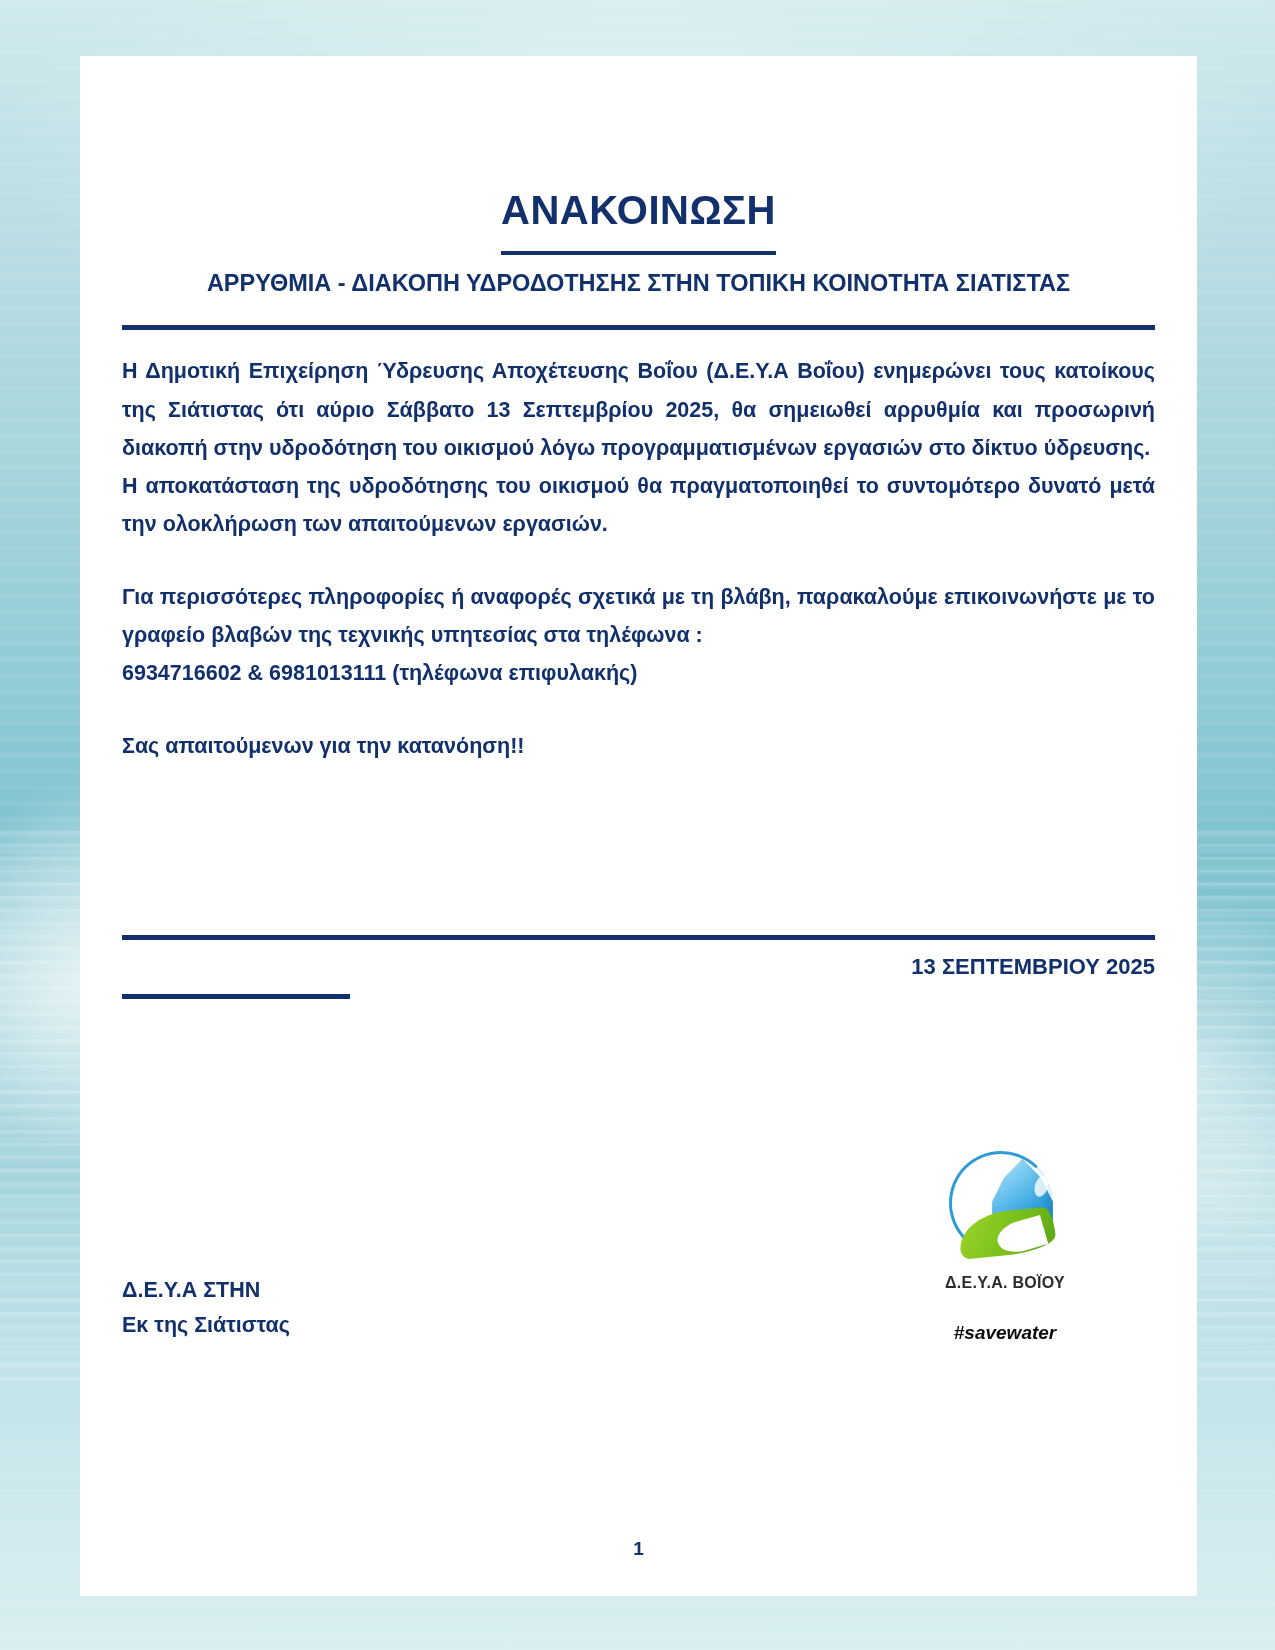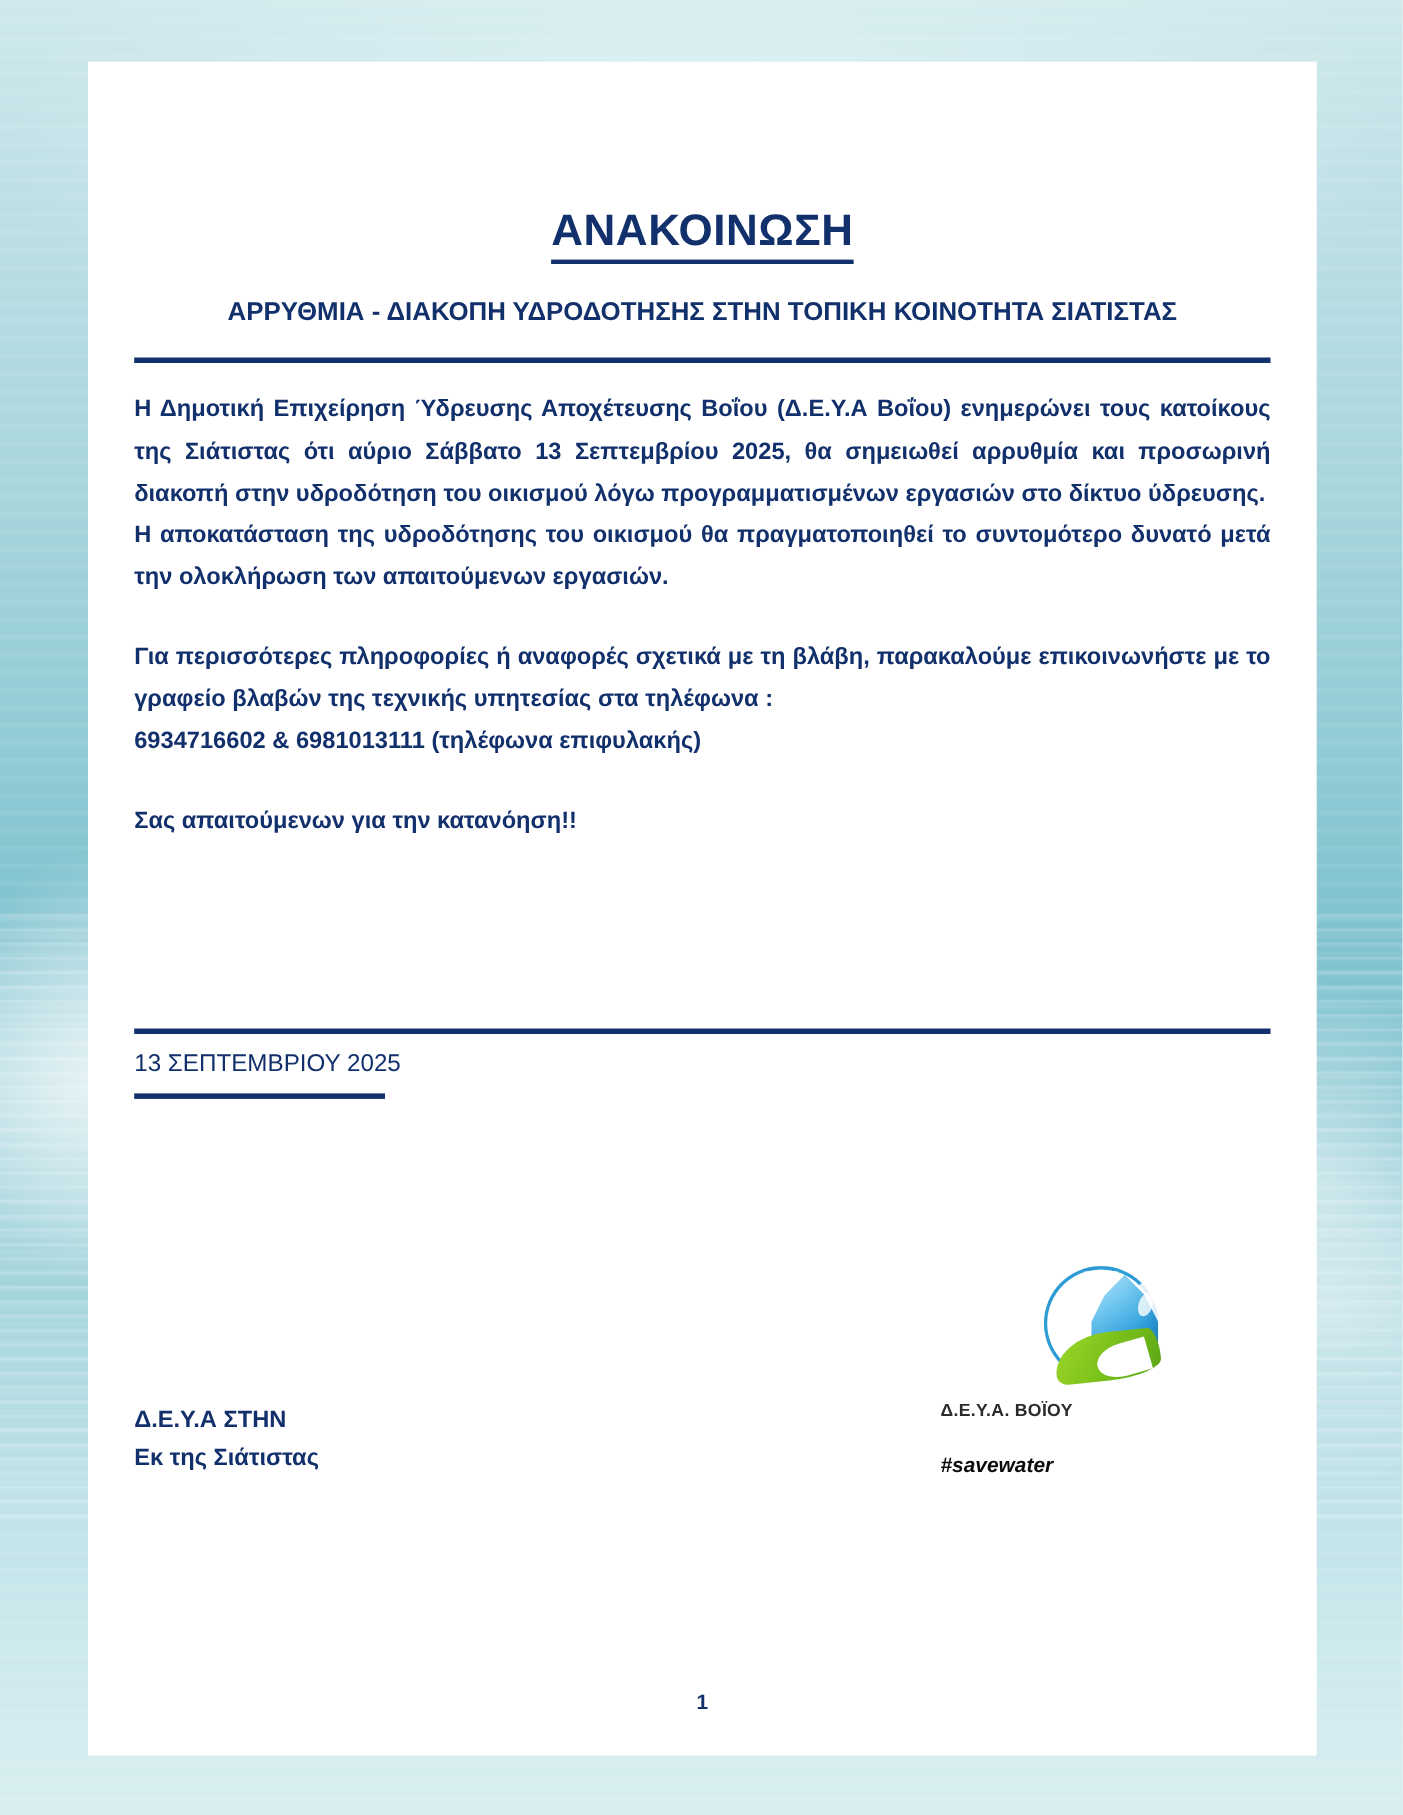--- a/index.html
+++ b/index.html
@@ -97,21 +97,21 @@
   .doc-title {
     text-align: center;
     margin-top: 132px;
     font-size: 40px;
     font-weight: bold;
     color: #12306b;
     letter-spacing: 0.5px;
   }
   .doc-title span {
     border-bottom: 4px solid #12306b;
-    padding-bottom: 4px;
+    padding-bottom: 19px;
   }
   .doc-subtitle {
     text-align: center;
     margin-top: 32px;
     font-size: 23.5px;
     font-weight: bold;
     color: #12306b;
     line-height: 1.55;
     padding: 0 26px;
   }
@@ -151,39 +151,40 @@
   }
   .spacer-md { height: 34px; }
 
   
   .date-zone {
     margin-top: 170px;
   }
   .date-text {
     margin-top: 14px;
     font-size: 22px;
-    font-weight: normal;
-    color: #12306b;
+    font-weight: bold;
+    color: #12306b;
+    text-align: right;
   }
 
   
   .footer-zone {
     margin-top: 150px;
     display: flex;
     align-items: flex-end;
     justify-content: space-between;
   }
   .footer-left {
     font-size: 21.5px;
     font-weight: bold;
     color: #12306b;
     line-height: 1.65;
   }
   .footer-right {
-    text-align: left;
+    text-align: center;
     width: 300px;
   }
   .logo-wrap {
     position: relative;
     width: 125px;
     height: 118px;
     margin: 0 auto;
   }
   .logo-ring {
     position: absolute;

